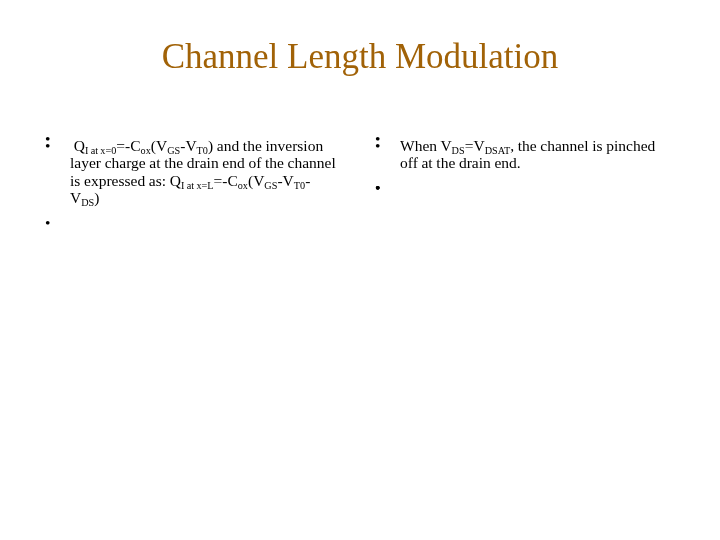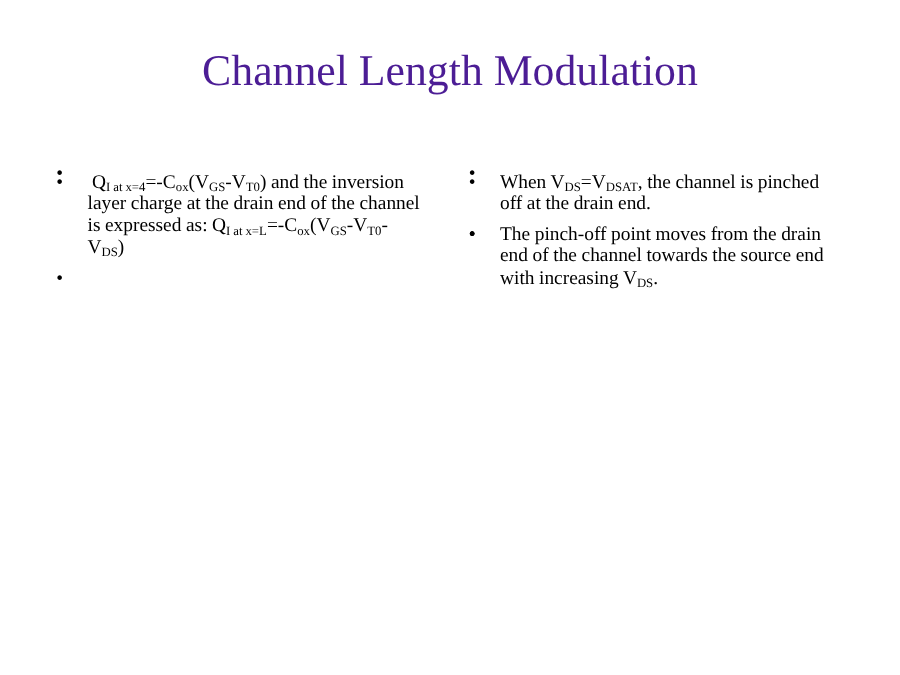--- a/index.html
+++ b/index.html
@@ -19,21 +19,21 @@
   
   #slide-title {
     position: absolute;
     left: 36px;
     top: 36px;
     width: 648px;
     text-align: center;
     font-size: 35px;
     line-height: 42px;
     font-weight: 400;
-    color: #4c1d95;
+    color: #a16207;
     white-space: nowrap;
   }
 
   
   .column {
     position: absolute;
     top: 130px;
   }
   #left-column  { left: 36px;  width: 300px; }
   #right-column { left: 366px; width: 306px; }
@@ -72,21 +72,21 @@
 <div id="slide-title">Channel Length Modulation</div>
 
 <div id="left-column" class="column">
 
   <div class="bullet-item">
     <span class="bullet-mark">•</span>
   </div>
 
   <div class="bullet-item">
     <span class="bullet-mark">•</span>
-    <span class="bullet-text">&nbsp;Q<sub>I at x=4</sub>=-C<sub>ox</sub>(V<sub>GS</sub>-V<sub>T0</sub>) and the inversion layer charge at the drain end of the channel is expressed as: Q<sub>I at x=L</sub>=-C<sub>ox</sub>(V<sub>GS</sub>-V<sub>T0</sub>-V<sub>DS</sub>)</span>
+    <span class="bullet-text">&nbsp;Q<sub>I at x=0</sub>=-C<sub>ox</sub>(V<sub>GS</sub>-V<sub>T0</sub>) and the inversion layer charge at the drain end of the channel is expressed as: Q<sub>I at x=L</sub>=-C<sub>ox</sub>(V<sub>GS</sub>-V<sub>T0</sub>-V<sub>DS</sub>)</span>
   </div>
 
   <div class="bullet-item">
     <span class="bullet-mark">•</span>
   </div>
 
 </div>
 
 <div id="right-column" class="column">
 
@@ -102,16 +102,15 @@
   <div class="bullet-item">
     <span class="bullet-mark">•</span>
   </div>
 
   <div class="bullet-item">
     <span class="bullet-mark">•</span>
   </div>
 
   <div class="bullet-item">
     <span class="bullet-mark">•</span>
-    <span class="bullet-text">The pinch-off point moves from the drain end of the channel towards the source end with increasing V<sub>DS</sub>.</span>
   </div>
 
 </div>
 
 </body></html>

